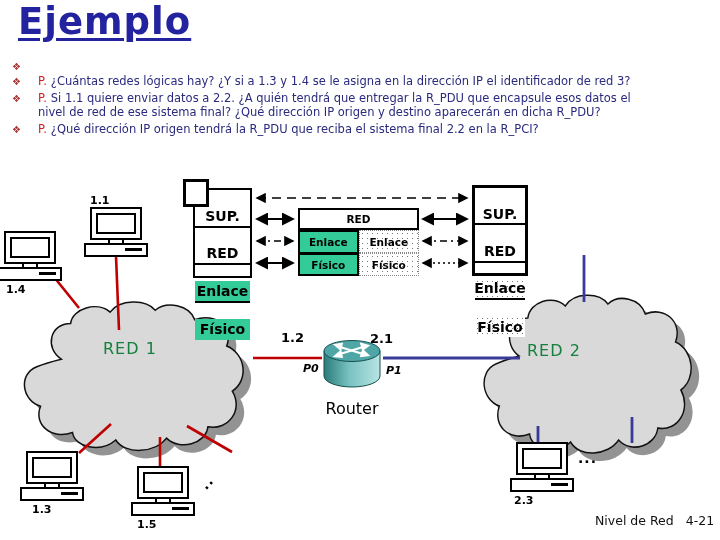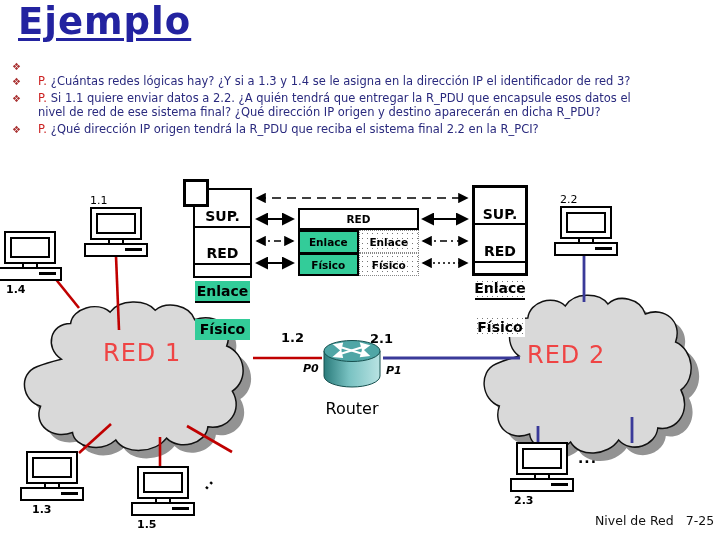--- a/index.html
+++ b/index.html
@@ -17,21 +17,21 @@
   .bullet-prefix{color:#CC2222;margin-right:4px;}
   
   .dlabel{position:absolute;font-size:13px;font-weight:bold;color:#000;white-space:nowrap;}
   
   .computer{position:absolute;width:64px;z-index:4;}
   .monitor{position:relative;left:6px;width:48px;height:29px;border:2px solid #000;background:#fff;}
   .screen{position:absolute;left:4px;top:4px;right:4px;bottom:4px;border:2px solid #000;background:#fff;}
   .neck{position:relative;left:24px;width:12px;height:3px;background:#fff;border-left:2px solid #000;border-right:2px solid #000;}
   .base{position:relative;width:60px;height:10px;border:2px solid #000;background:#fff;}
   .slot{position:absolute;right:4px;top:3px;width:17px;height:3px;background:#000;}
-  .clabel-above{position:absolute;top:-13px;left:6px;font-size:11px;font-weight:normal;}
+  .clabel-above{position:absolute;top:-13px;left:6px;font-size:11px;font-weight:bold;}
   .clabel-below{position:absolute;bottom:-15px;font-size:11px;font-weight:bold;}
   
   .stackrow{box-sizing:border-box;height:22.5px;display:flex;align-items:center;justify-content:center;
             font-size:14px;font-weight:bold;color:#000;margin-top:16px;}
   .left-stack{position:absolute;left:193px;top:188px;width:59px;height:90px;border:2px solid #000;
               box-sizing:border-box;background:#fff;z-index:3;}
   .left-stack .stackrow{height:21.5px;border-bottom:2px solid #000;}
   .left-stack .stackrow:last-child{border-bottom:none;}
   .right-stack{position:absolute;left:472px;top:185px;width:56px;height:91px;border:3px solid #000;
                box-sizing:border-box;background:#fff;z-index:3;}
@@ -51,21 +51,21 @@
   .mid-col .mid-cell.green:first-child{border-bottom:1px solid #000;}
   .mid-cell.dotted{border:1px dotted #888;}
   .app-box{position:absolute;left:183px;top:179px;width:20px;height:22px;background:#fff;
            border:3px solid #000;z-index:5;}
   
   .router{position:absolute;left:321px;top:338px;width:62px;height:54px;z-index:4;}
   .router-label{position:absolute;left:318px;top:399px;width:68px;text-align:center;
                 font-size:16px;color:#000;z-index:4;}
   .port{font-style:italic;font-size:11px;}
   
-  .netlabel{position:absolute;font-size:24px;color:#ef4444;letter-spacing:1px;z-index:3;}
+  .netlabel{position:absolute;font-size:16px;color:#15803d;letter-spacing:1px;z-index:3;}
   
   .more{position:absolute;font-size:14px;font-weight:bold;color:#000;z-index:4;letter-spacing:1px;}
   .footer{position:absolute;left:595px;top:513px;font-size:12.5px;color:#111;z-index:4;}
   .footer .pg{margin-left:12px;}
   svg.layer{position:absolute;left:0;top:0;z-index:1;}
   svg.layer2{position:absolute;left:0;top:0;z-index:2;}
 </style>
 </head>
 <body>
 
@@ -184,30 +184,20 @@
   </div>
   <div class="computer" style="left:-2px;top:231px;">
     <div class="monitor">
         <div class="screen"></div>
       </div>
     <div class="neck"></div>
       <div class="base">
         <div class="slot"></div>
       </div>
     <div class="clabel-below" style="left:8px;">1.4</div>
-  </div>
-  <div class="computer" style="left:554px;top:206px;">
-    <div class="clabel-above">2.2</div>
-    <div class="monitor">
-        <div class="screen"></div>
-      </div>
-    <div class="neck"></div>
-      <div class="base">
-        <div class="slot"></div>
-      </div>
   </div>
   <div class="computer" style="left:20px;top:451px;">
     <div class="monitor">
         <div class="screen"></div>
       </div>
     <div class="neck"></div>
       <div class="base">
         <div class="slot"></div>
       </div>
     <div class="clabel-below" style="left:12px;">1.3</div>
@@ -260,16 +250,16 @@
   <div class="dlabel" style="left:281px;top:330px;">1.2</div>
   <div class="dlabel port" style="left:303px;top:362px;">P0</div>
   <div class="dlabel" style="left:370px;top:331px;">2.1</div>
   <div class="dlabel port" style="left:386px;top:364px;">P1</div>
   <div class="router-label">Router</div>
 
   <div class="more" style="left:203px;top:477px;transform:rotate(-48deg);">··</div>
   <div class="more" style="left:578px;top:450px;">...</div>
 
   <div class="footer">
-    <span>Nivel de Red</span><span class="pg">7-25</span>
+    <span>Nivel de Red</span><span class="pg">4-21</span>
   </div>
 
 </div>
 
 </body></html>

